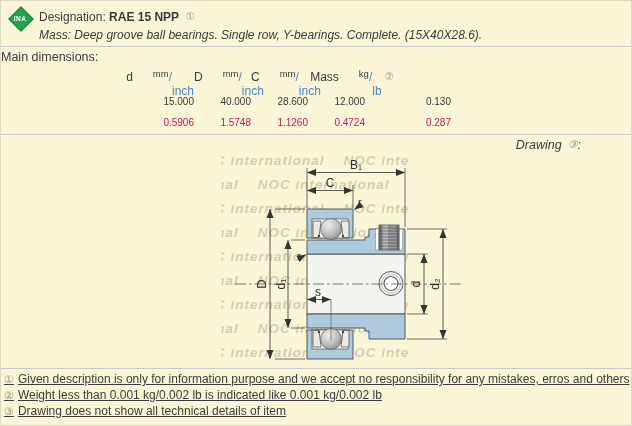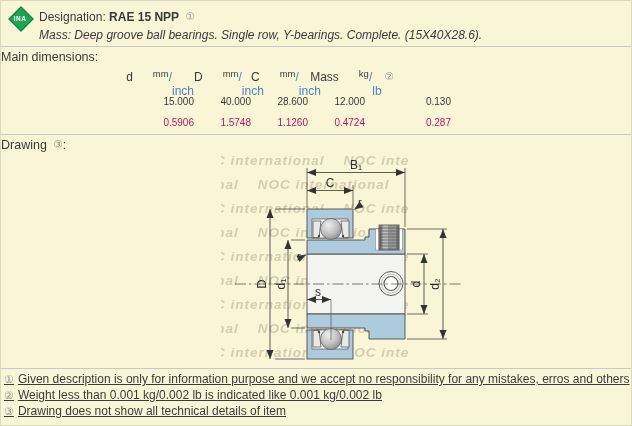--- a/index.html
+++ b/index.html
@@ -28,21 +28,21 @@
   .dt-cell{text-align:right;white-space:nowrap;}
   .c0{width:75px;} .c1{width:57px;} .c2{width:57px;} .c3{width:57px;} .c4{width:86px;}
   .dt-head{height:26px;line-height:24px;font-size:12px;color:#3a3a3a;}
   .dt-vals{height:21px;line-height:21px;font-size:10px;}
   .mm-row{color:#3a3a3a;}
   .in-row{color:#be185d;}
   .ut{font-size:9.5px;position:relative;top:-4px;margin-left:20px;color:#3a3a3a;}
   .sl{color:#4a86c5;font-size:12px;}
   .ub{font-size:12px;position:relative;top:14px;color:#4a86c5;}
   
-  .drawing-title{position:absolute;left:0;top:137px;width:580px;text-align:left;font-size:12.5px;color:#3a3a3a;}
+  .drawing-title{position:absolute;left:0;top:137px;width:580px;text-align:right;font-size:12.5px;color:#3a3a3a;font-style:italic;}
   .drawing-box{position:absolute;left:220px;top:152px;width:256px;height:214px;overflow:hidden;}
   .wm-row{position:absolute;left:0;width:300px;white-space:pre;font-size:13.5px;font-weight:bold;font-style:italic;letter-spacing:1px;color:rgba(148,138,110,0.38);}
   .wm0{top:0px;left:-6px;}  .wm1{top:24px;left:-14px;} .wm2{top:48px;left:-6px;}
   .wm3{top:72px;left:-14px;} .wm4{top:96px;left:-6px;} .wm5{top:120px;left:-14px;}
   .wm6{top:144px;left:-6px;} .wm7{top:168px;left:-14px;} .wm8{top:192px;left:-6px;}
   .drawing-svg{position:absolute;left:228px;top:153px;}
   
   .notes{position:absolute;left:3px;top:370px;font-size:12px;color:#3b3b3b;}
   .note-line{height:16px;line-height:16px;white-space:nowrap;text-decoration:underline;}
   .note-ref{color:#90908a;font-size:11px;margin-right:4px;}

